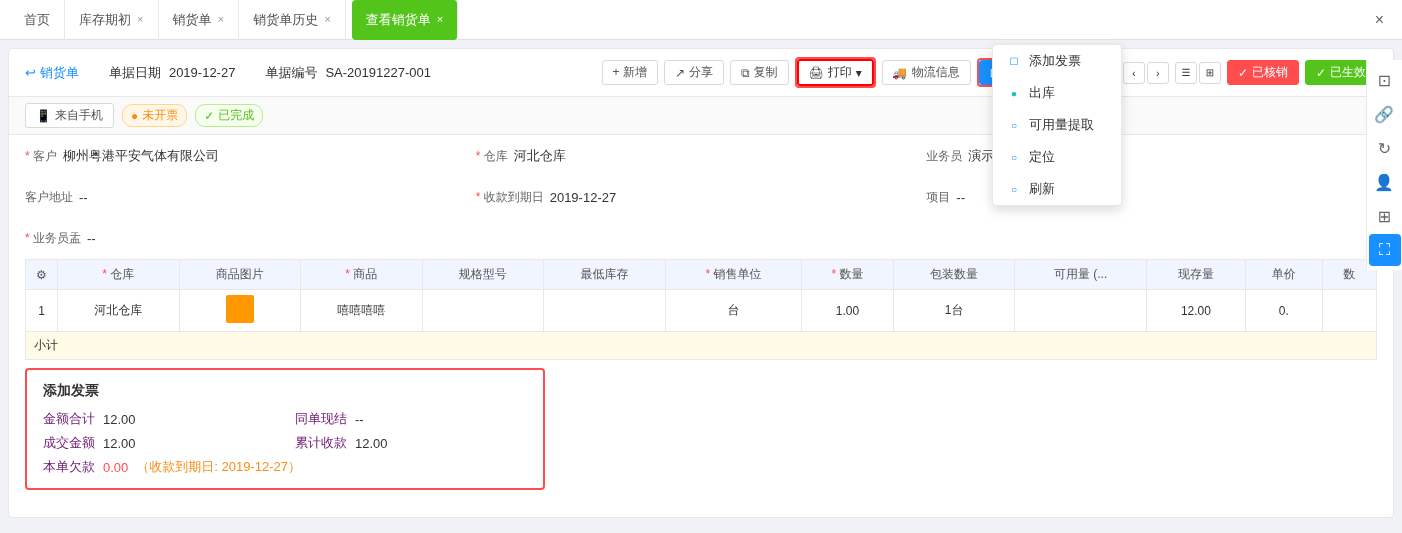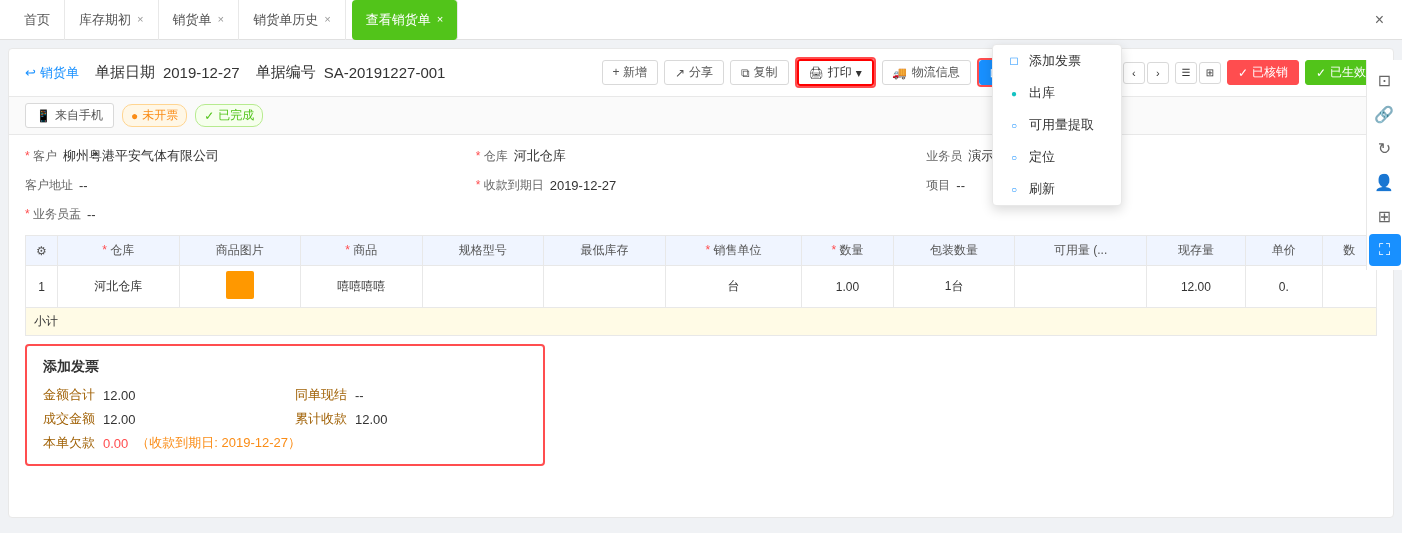--- a/index.html
+++ b/index.html
@@ -38,21 +38,21 @@
 
     
     .doc-header {
       display: flex; align-items: center; padding: 8px 16px;
       border-bottom: 1px solid #e8e8e8; gap: 16px; flex-wrap: wrap;
     }
     .doc-type-badge {
       display: flex; align-items: center; gap: 4px;
       color: #1890ff; font-weight: 500; font-size: 13px;
     }
-    .doc-meta { display: flex; align-items: center; gap: 8px; color: #555; font-size: 15px; }
+    .doc-meta { display: flex; align-items: center; gap: 8px; color: #555; font-size: 13px; margin-left: 14px; }
     .doc-meta span { color: #333; }
     .doc-actions {
       margin-left: auto; display: flex; align-items: center; gap: 6px; flex-wrap: wrap;
     }
     .btn-sm {
       display: inline-flex; align-items: center; gap: 4px;
       padding: 3px 10px; border-radius: 3px; cursor: pointer;
       font-size: 12px; border: 1px solid #d9d9d9; background: #fff; color: #555;
       white-space: nowrap;
     }
@@ -77,21 +77,21 @@
     }
     .status-badge {
       display: inline-flex; align-items: center; gap: 4px;
       padding: 2px 8px; border-radius: 10px; font-size: 12px;
     }
     .status-not-open { background: #fff7e6; color: #fa8c16; border: 1px solid #ffd591; }
     .status-complete { background: #f6ffed; color: #52c41a; border: 1px solid #b7eb8f; }
 
     
     .form-section {
-      padding: 12px 16px; display: grid; grid-template-columns: 1fr 1fr 1fr; gap: 12px 0;
+      padding: 12px 16px; display: grid; grid-template-columns: 1fr 1fr 1fr; gap: 24px 0;
     }
     .form-row { display: flex; align-items: center; gap: 6px; }
     .form-label { color: #666; white-space: nowrap; font-size: 12px; }
     .form-label.required::before { content: "* "; color: #ff4d4f; }
     .form-value { color: #333; font-size: 13px; }
     .add-note { color: #fa8c16; cursor: pointer; display: flex; align-items: center; gap: 2px; font-size: 12px; }
 
     
     .data-table { width: 100%; border-collapse: collapse; font-size: 12px; }
     .data-table th {
@@ -108,21 +108,21 @@
     .product-img { width: 28px; height: 28px; background: #ff9800; border-radius: 2px; display: inline-block; }
 
     
     .payment-section {
       border: 2px solid #ff4d4f; margin: 8px 16px 12px; padding: 12px 16px;
       border-radius: 4px; max-width: 520px; background: #fff;
     }
     .payment-title { font-weight: bold; font-size: 14px; margin-bottom: 10px; }
     .payment-grid { display: grid; grid-template-columns: 1fr 1fr; gap: 6px 20px; font-size: 13px; }
     .payment-row { display: flex; align-items: center; gap: 8px; }
-    .payment-label { color: #a16207; white-space: nowrap; }
+    .payment-label { color: #701a75; white-space: nowrap; }
     .payment-value { color: #333; }
     .payment-value.red { color: #ff4d4f; }
     .payment-value.orange { color: #fa8c16; }
 
     
     .dropdown-menu {
       position: absolute; background: #fff; border: 1px solid #e8e8e8;
       border-radius: 4px; box-shadow: 0 4px 12px rgba(0,0,0,0.15);
       z-index: 100; top: 44px; right: 280px; min-width: 130px;
     }

